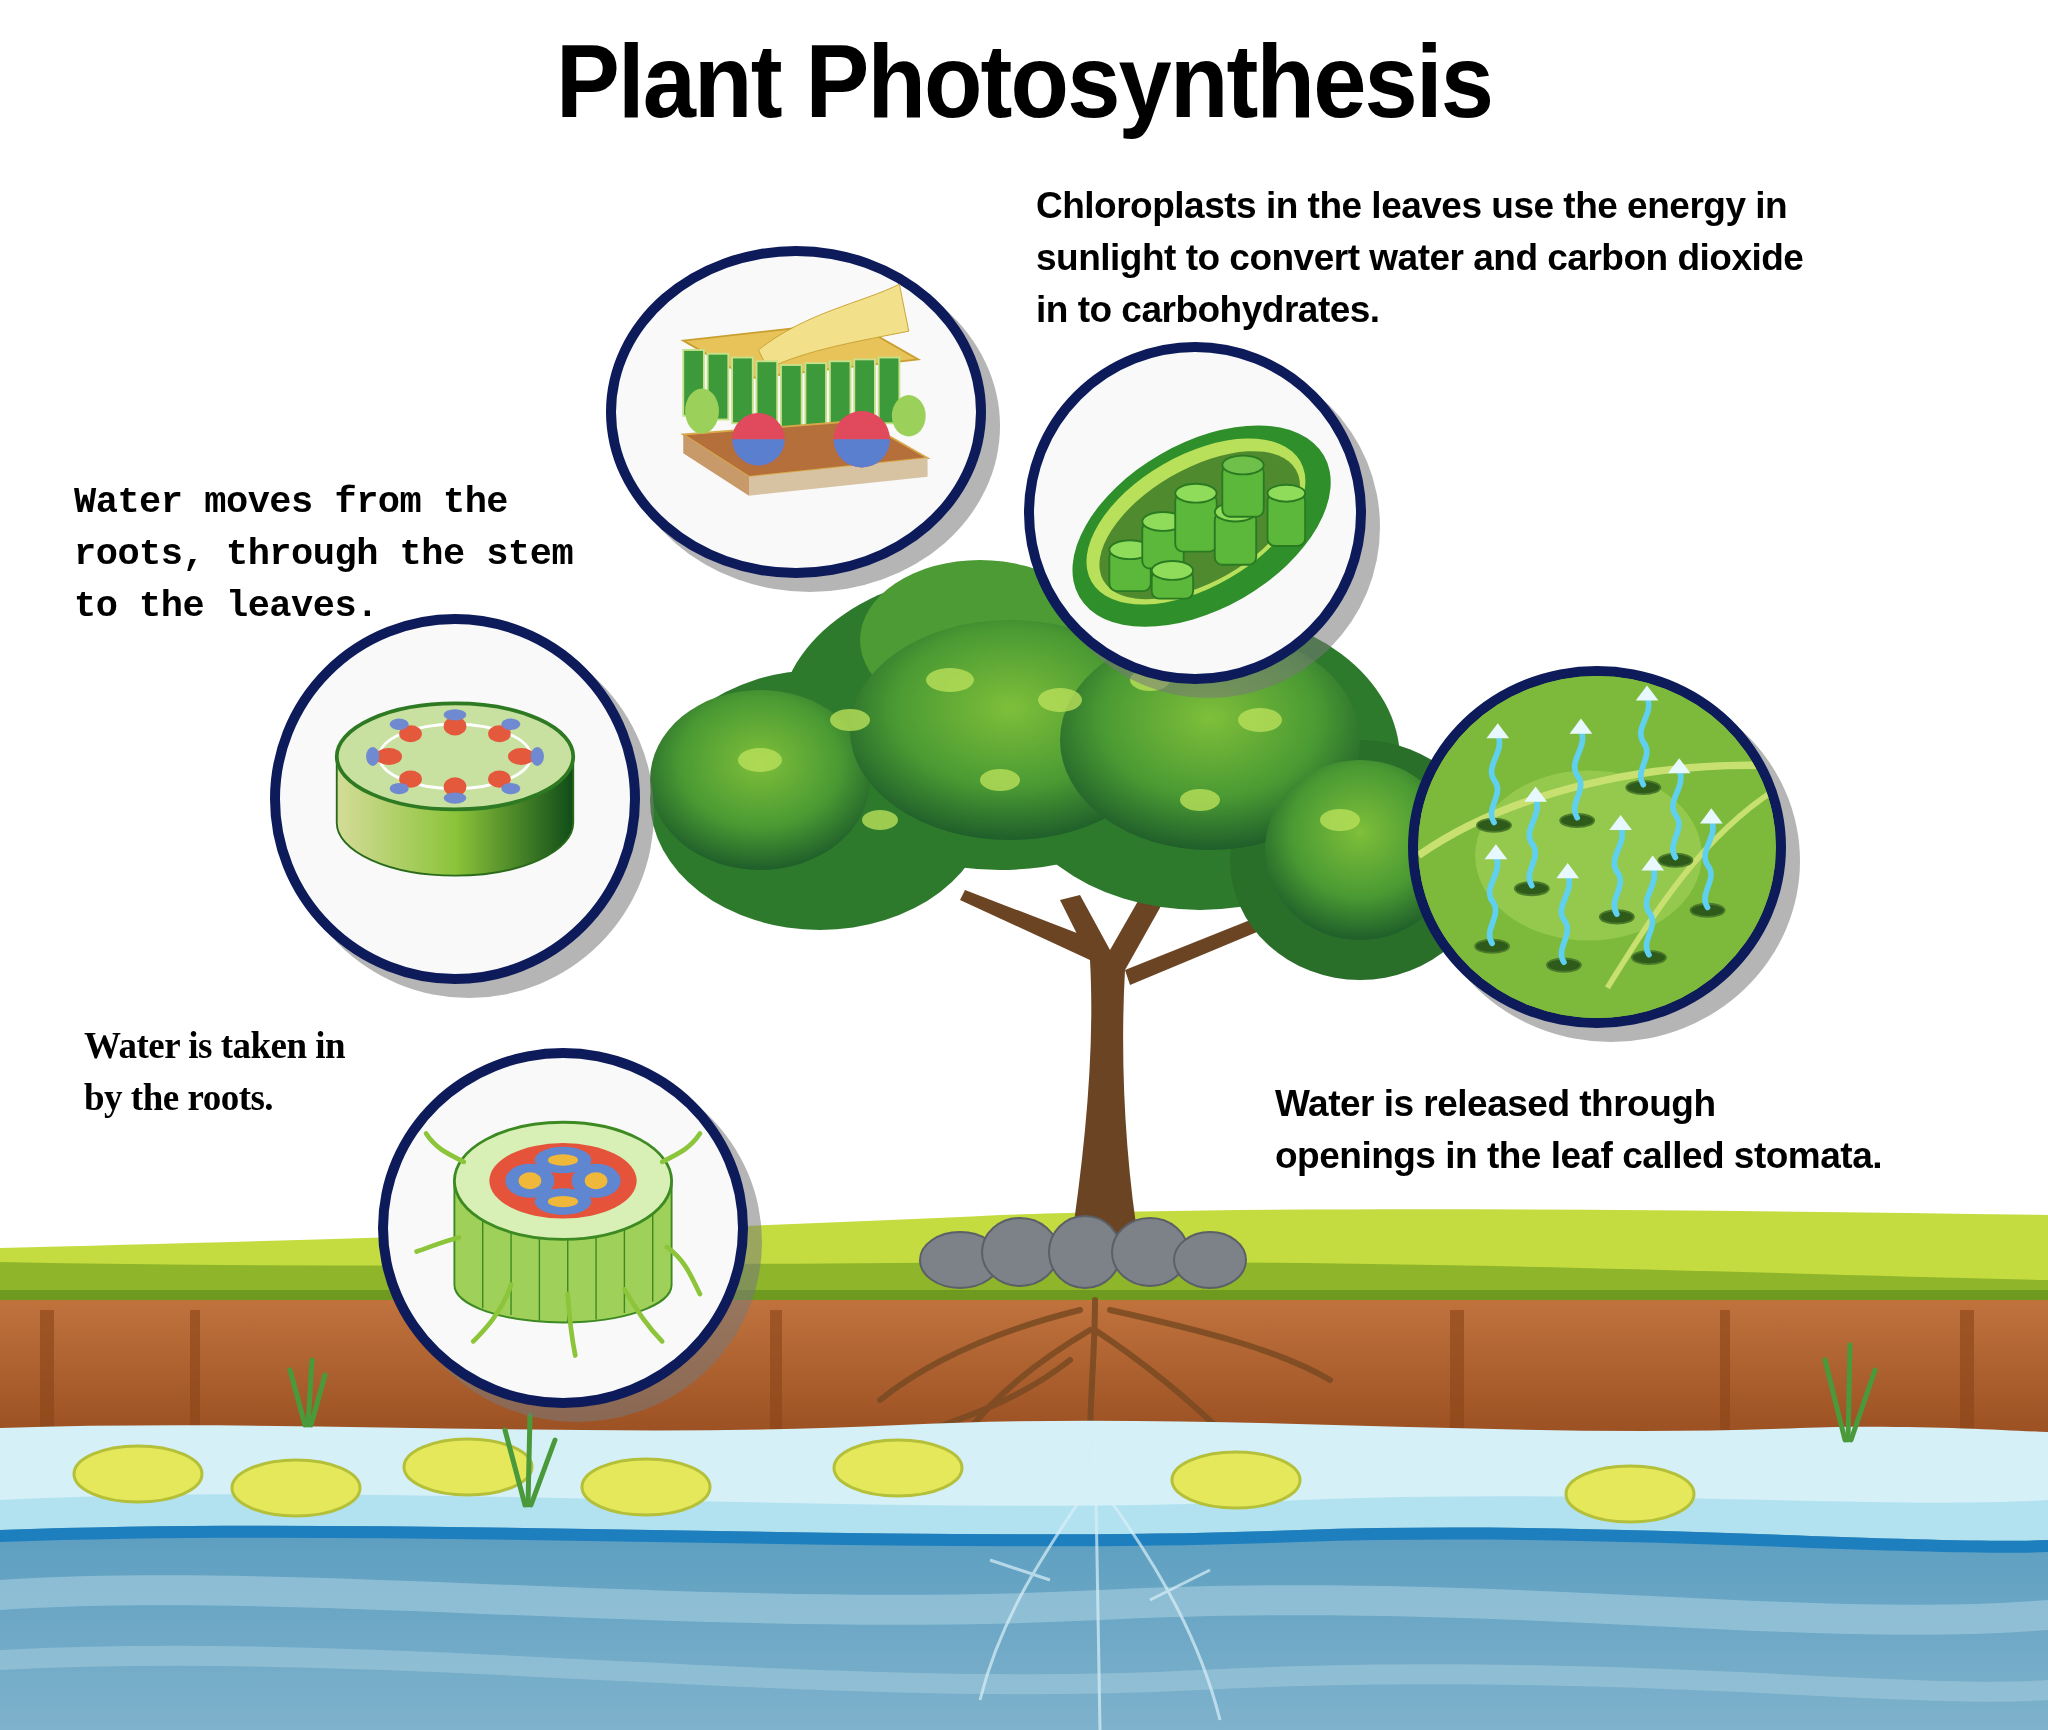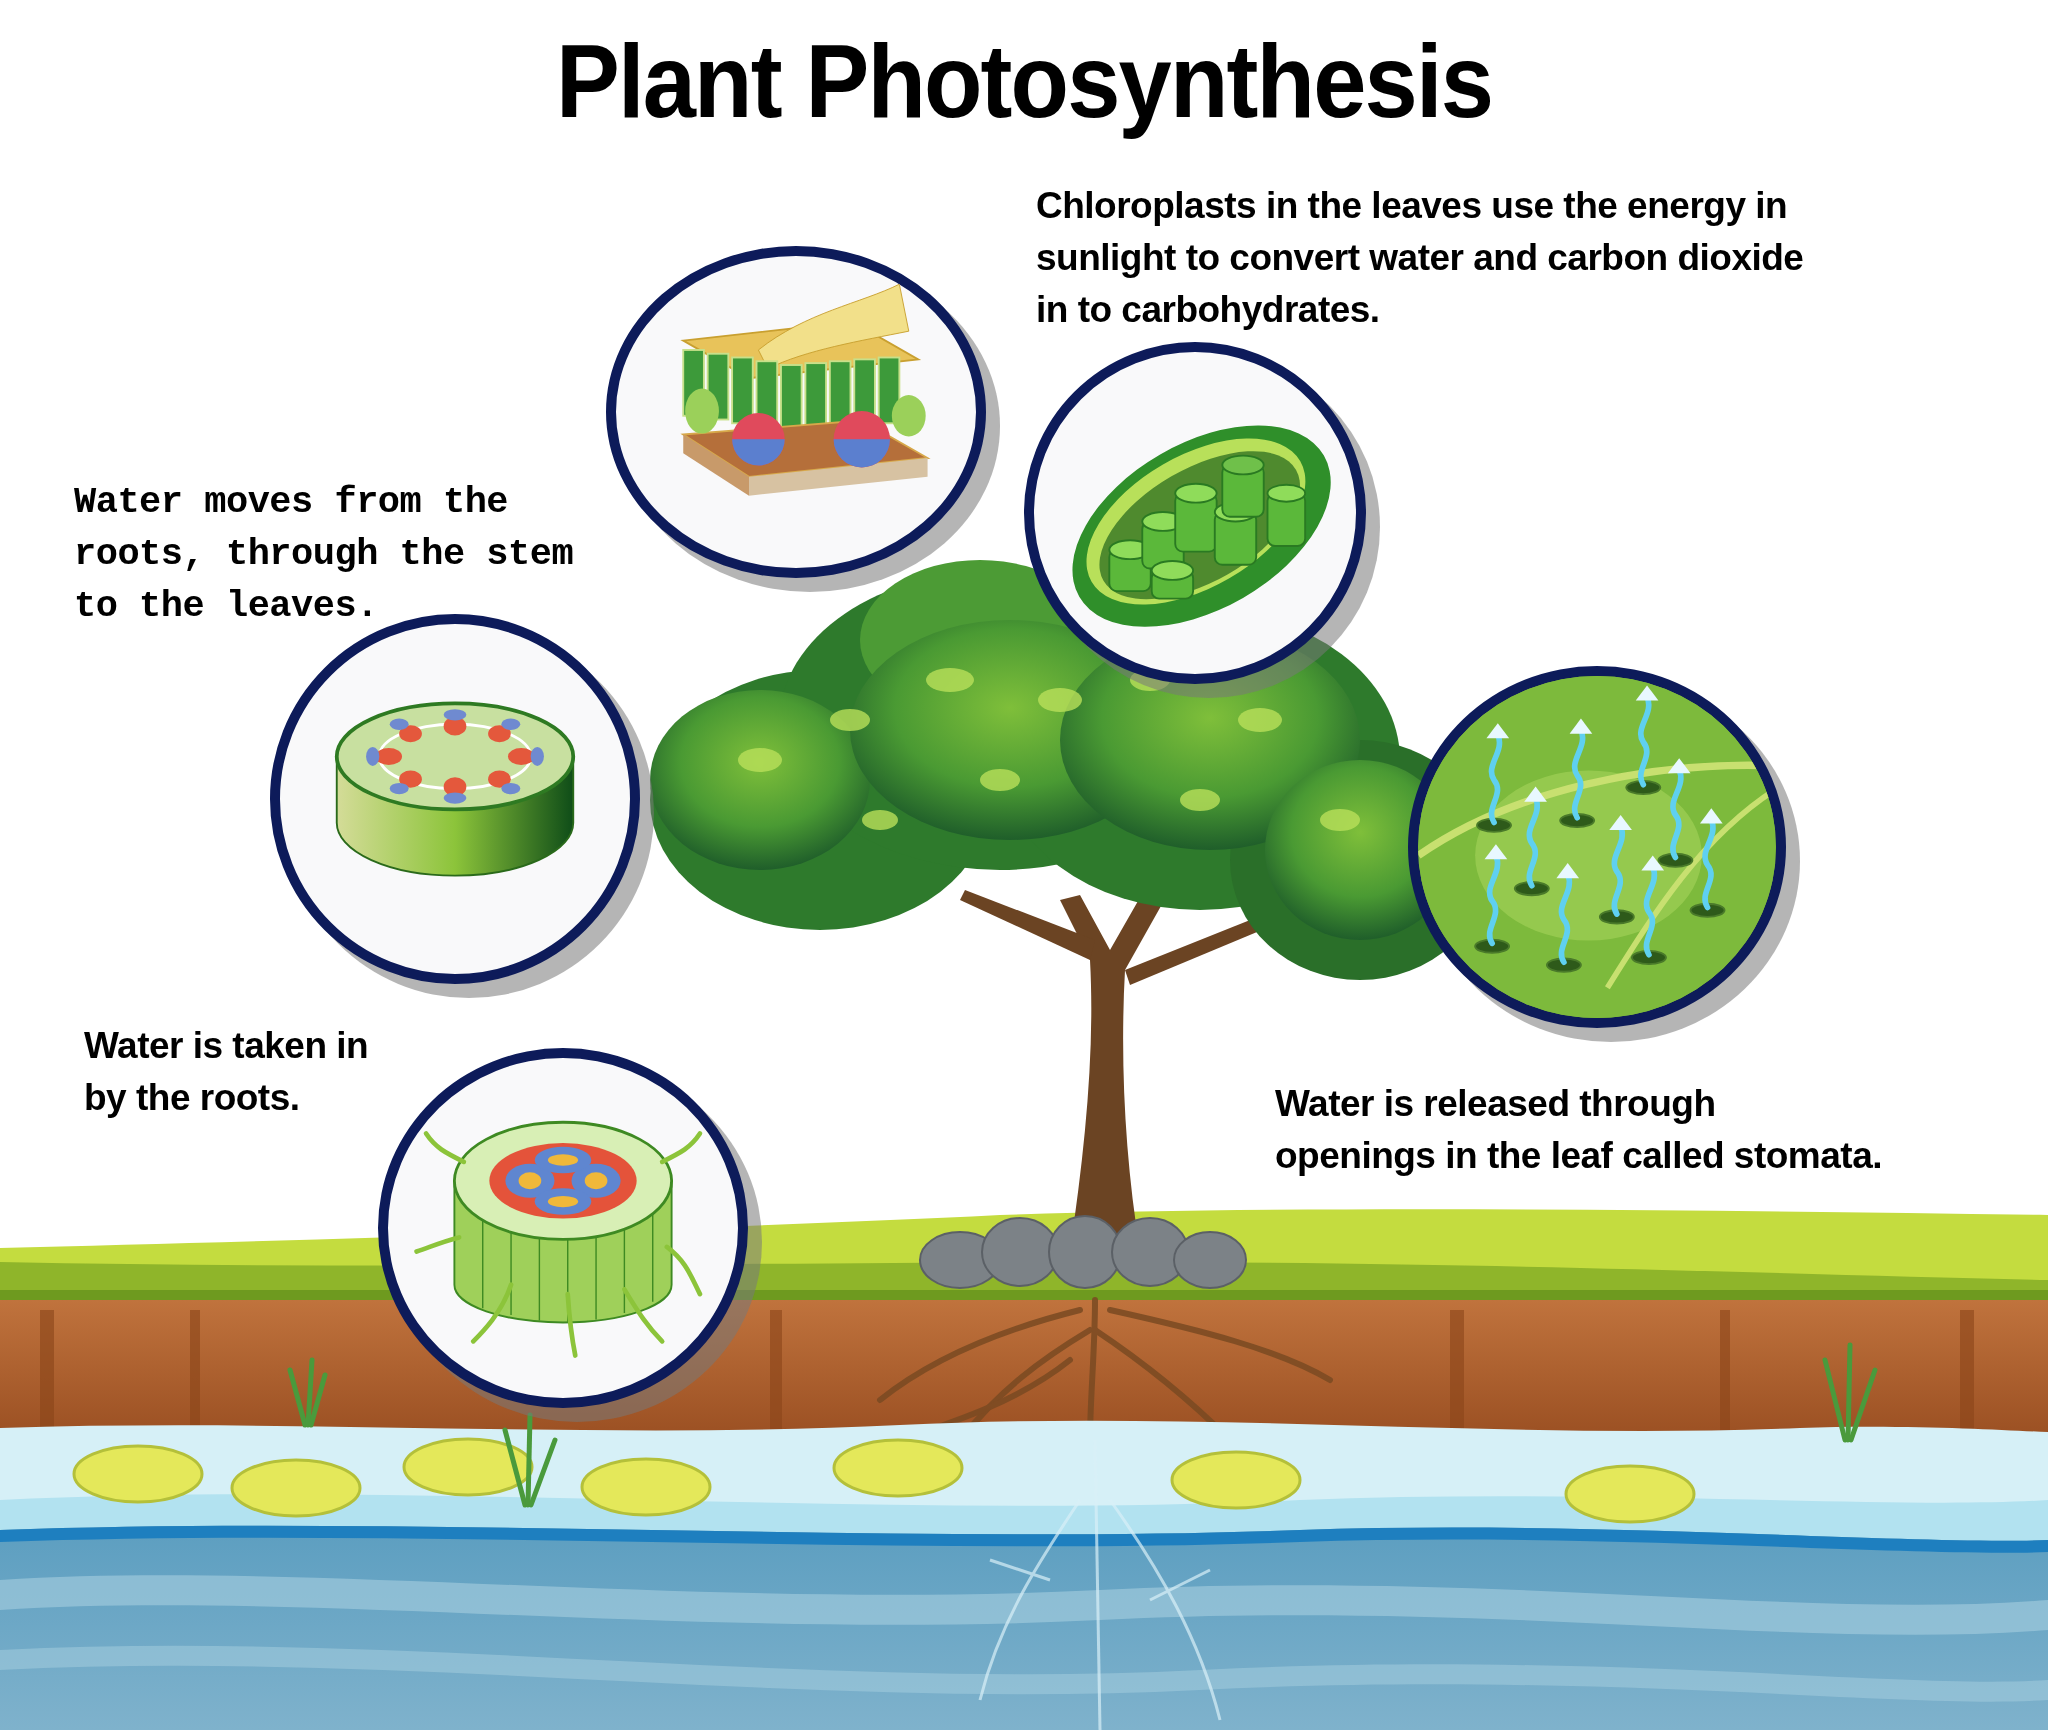--- a/index.html
+++ b/index.html
@@ -138,21 +138,21 @@
 </svg>
 
 <div class="title">Plant Photosynthesis</div>
 
 <div class="caption" style="left:1036px; top:164px;margin-top:16px;">Chloroplasts in the leaves use the energy in
 sunlight to convert water and carbon dioxide
 in to carbohydrates.</div>
 <div class="caption" style="left:74px; top:476px;font-family:Liberation Mono, monospace;">Water moves from the
 roots, through the stem
 to the leaves.</div>
-<div class="caption" style="left:84px; top:1020px;">Water is taken in
+<div class="caption" style="left:84px; top:1020px;font-family:Liberation Serif, serif;">Water is taken in
 by the roots.</div>
 <div class="caption" style="left:1275px; top:1078px;">Water is released through
 openings in the leaf called stomata.</div>
 
 <div class="circle" style="left:606px; top:246px; width:380px; height:332px;">
   <svg viewBox="0 0 380 332">
     <polygon points="70,90 250,70 320,110 140,130" fill="#e8c35a" stroke="#c9a030" stroke-width="2"></polygon>
     <path d="M150 100 C 200 60, 260 50, 300 30 L 310 80 C 260 90, 200 100, 160 120 Z" fill="#f2e08a" stroke="#c9a030"></path>
     <g fill="#3d9a3a" stroke="#c7e08a" stroke-width="2">
       <rect x="70" y="100" width="22" height="70"></rect>

